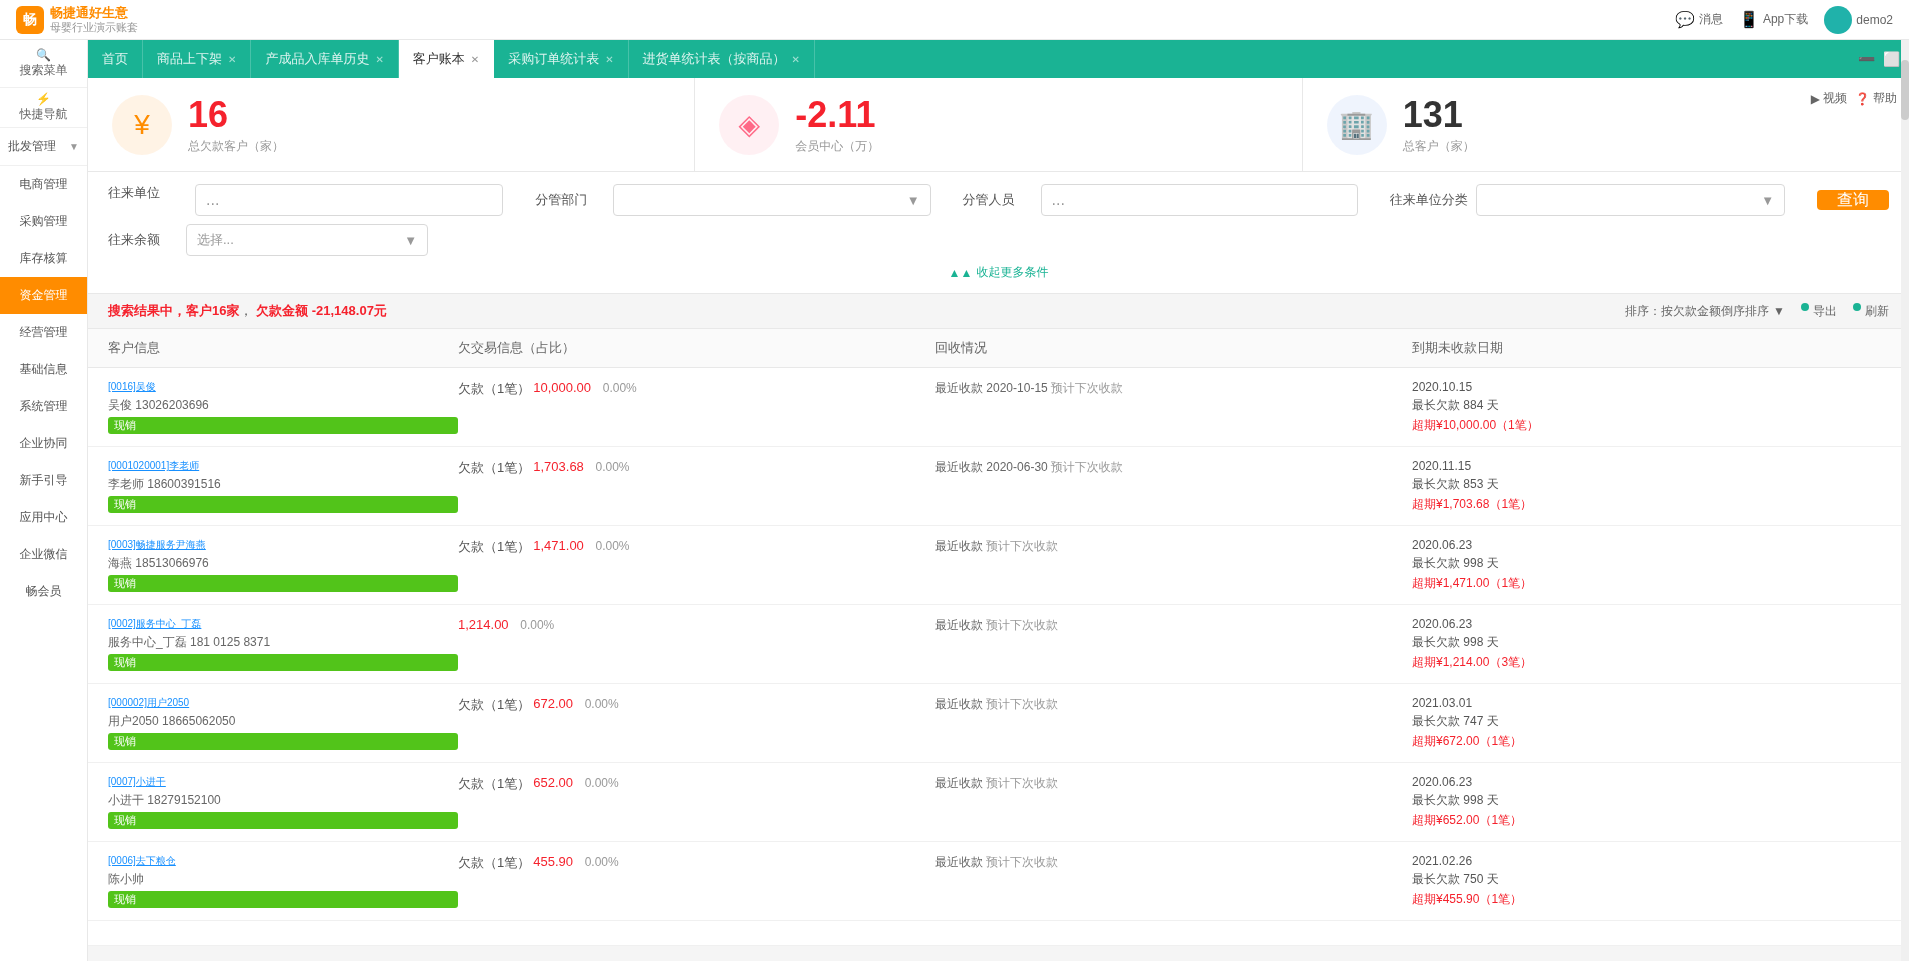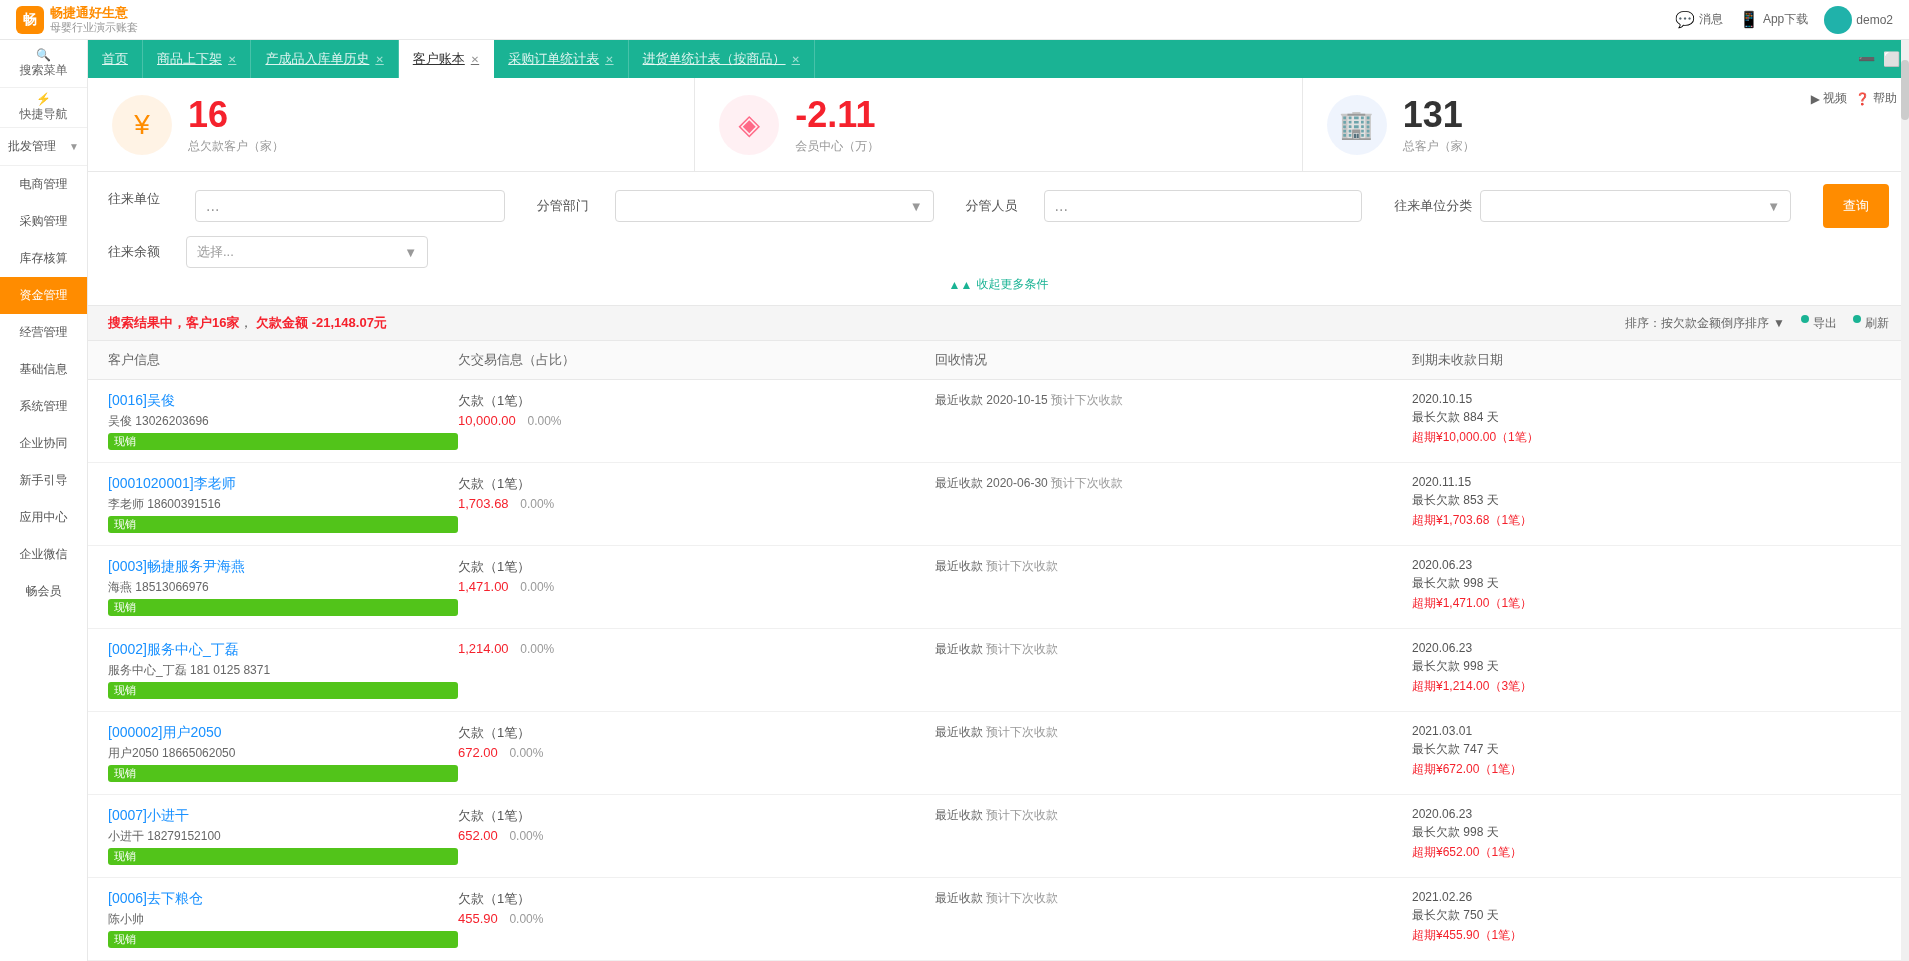--- a/index.html
+++ b/index.html
@@ -23,21 +23,21 @@
     .sidebar-search { padding: 8px; text-align: center; font-size: 12px; color: #666; cursor: pointer; border-bottom: 1px solid #f0f0f0; }
     .sidebar-nav { padding: 4px 0; text-align: center; font-size: 12px; color: #666; cursor: pointer; border-bottom: 1px solid #f0f0f0; }
     .sidebar-item { padding: 10px 4px; text-align: center; font-size: 12px; color: #555; cursor: pointer; display: flex; flex-direction: column; align-items: center; gap: 3px; }
     .sidebar-item.active { background: #ff8c00; color: #fff; }
     .sidebar-item-row { display: flex; align-items: center; justify-content: space-between; padding: 10px 8px; font-size: 12px; color: #555; cursor: pointer; }
     .sidebar-item-row .arrow { font-size: 10px; color: #999; }
 
     
     .tab-bar { background: #1ab394; display: flex; align-items: center; height: 38px; overflow-x: auto; flex-shrink: 0; }
     .tab-bar::-webkit-scrollbar { display: none; }
-    .tab { display: flex; align-items: center; gap: 6px; padding: 4px 14px; height: 100%; color: rgba(255,255,255,0.85); font-size: 13px; cursor: pointer; border-right: 1px solid rgba(255,255,255,0.2); white-space: nowrap; flex-shrink: 0; text-decoration: underline; }
+    .tab { display: flex; align-items: center; gap: 6px; padding: 4px 14px; height: 100%; color: rgba(255,255,255,0.85); font-size: 13px; cursor: pointer; border-right: 1px solid rgba(255,255,255,0.2); white-space: nowrap; flex-shrink: 0; }
     .tab.active { background: #fff; color: #333; }
     .tab-close { font-size: 10px; opacity: 0.7; }
     .tab-bar-actions { margin-left: auto; display: flex; gap: 8px; padding: 0 8px; color: #fff; flex-shrink: 0; }
     .tab-action { cursor: pointer; font-size: 14px; }
 
     
     .page-content { flex: 1; overflow-y: auto; background: #f5f5f5; }
 
     
     .stats-row { display: flex; background: #fff; border-bottom: 1px solid #e8e8e8; }
@@ -53,41 +53,41 @@
 
     
     .filter-area { background: #fff; padding: 12px 20px; border-bottom: 1px solid #e8e8e8; }
     .filter-row { display: flex; align-items: center; gap: 16px; margin-bottom: 8px; }
     .filter-row:last-child { margin-bottom: 0; }
     .filter-label { font-size: 13px; color: #555; white-space: nowrap; min-width: 70px; }
     .filter-input { flex: 1; height: 32px; border: 1px solid #d9d9d9; border-radius: 4px; padding: 0 10px; font-size: 13px; color: #333; display: flex; align-items: center; justify-content: space-between; cursor: pointer; background: #fff; }
     .filter-input-dots { color: #999; font-size: 16px; line-height: 1; }
     .filter-select { flex: 1; height: 32px; border: 1px solid #d9d9d9; border-radius: 4px; padding: 0 10px; font-size: 13px; color: #333; display: flex; align-items: center; justify-content: space-between; cursor: pointer; background: #fff; }
     .filter-select-arrow { color: #999; }
-    .search-btn { background: #ff8c00; color: #fff; border: none; border-radius: 4px; padding: 0 20px; height: 44px; font-size: 13px; cursor: pointer; white-space: nowrap; }
+    .search-btn { background: #ff8c00; color: #fff; border: none; border-radius: 4px; padding: 0 20px; height: 20px; font-size: 16px; cursor: pointer; white-space: nowrap; }
     .collapse-btn { color: #1ab394; font-size: 12px; cursor: pointer; display: flex; align-items: center; gap: 4px; justify-content: center; margin-top: 4px; }
 
     
     .results-bar { background: #f5f5f5; padding: 8px 20px; display: flex; align-items: center; justify-content: space-between; border-bottom: 1px solid #e8e8e8; }
     .results-info { font-size: 13px; color: #555; }
     .results-info span { color: #f5222d; font-weight: bold; }
     .results-actions { display: flex; align-items: center; gap: 16px; font-size: 12px; color: #666; }
     .results-sort { display: flex; align-items: center; gap: 4px; }
     .results-action { display: flex; align-items: flex-start; gap: 4px; cursor: pointer; }
     .results-action .dot { width: 8px; height: 8px; border-radius: 50%; background: #1ab394; }
 
     
     .table-container { background: #fff; }
     .table-header { display: grid; grid-template-columns: 350px 1fr 1fr 1fr; padding: 10px 20px; background: #fafafa; border-bottom: 1px solid #e8e8e8; font-size: 13px; color: #666; font-weight: 500; }
     .table-row { display: grid; grid-template-columns: 350px 1fr 1fr 1fr; padding: 12px 20px; border-bottom: 1px solid #f0f0f0; align-items: start; }
     .customer-info { display: flex; flex-direction: column; gap: 3px; }
-    .customer-name { color: #1890ff; cursor: pointer; font-size: 14px; }
+    .customer-name { color: #1890ff; cursor: pointer; font-size: 10px; text-decoration: underline; }
     .customer-phone { font-size: 12px; color: #666; }
     .customer-tag { display: inline-block; background: #52c41a; color: #fff; font-size: 11px; padding: 1px 6px; border-radius: 3px; }
-    .debt-info { display: flex; flex-direction: column; gap: 3px; }
+    .debt-info { display: flex; flex-direction: row; gap: 3px; }
     .debt-count { font-size: 13px; color: #555; }
     .debt-amount { color: #f5222d; font-size: 13px; font-weight: 500; }
     .debt-percent { font-size: 12px; color: #999; margin-left: 8px; }
     .payback-info { display: flex; flex-direction: row; gap: 3px; font-size: 12px; color: #555; }
     .payback-date { color: #666; }
     .payback-next { color: #999; }
     .overdue-info { display: flex; flex-direction: column; gap: 3px; font-size: 12px; }
     .overdue-date { color: #555; }
     .overdue-days { color: #555; }
     .overdue-link { color: #f5222d; cursor: pointer; }

